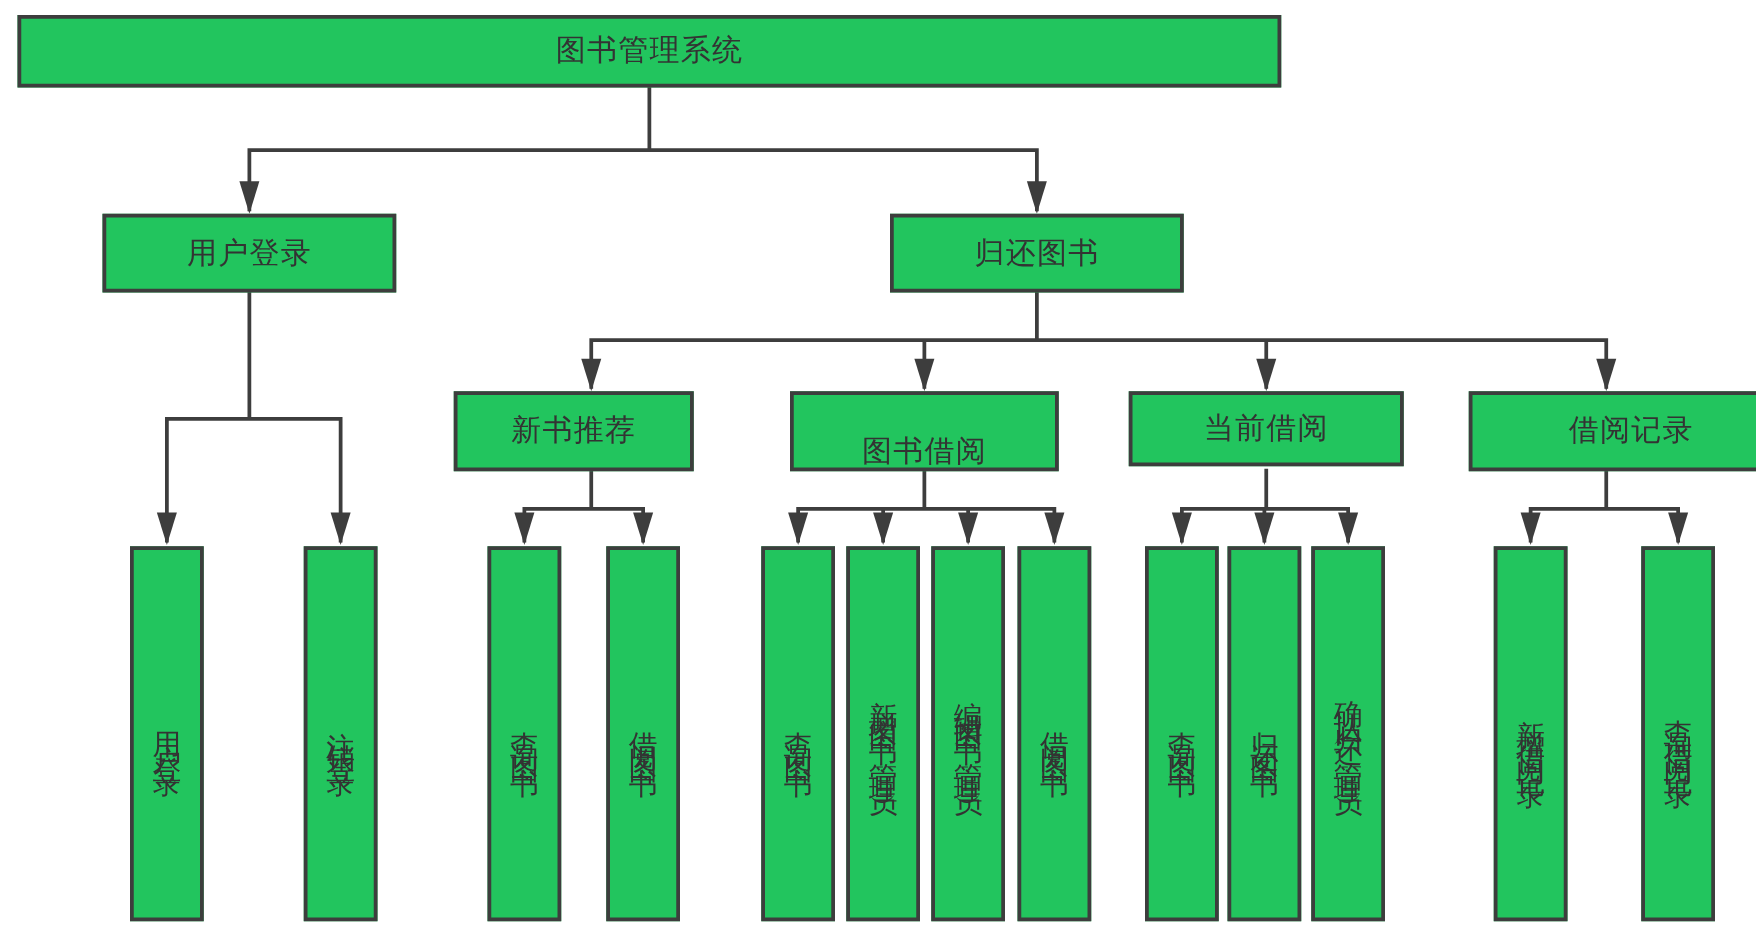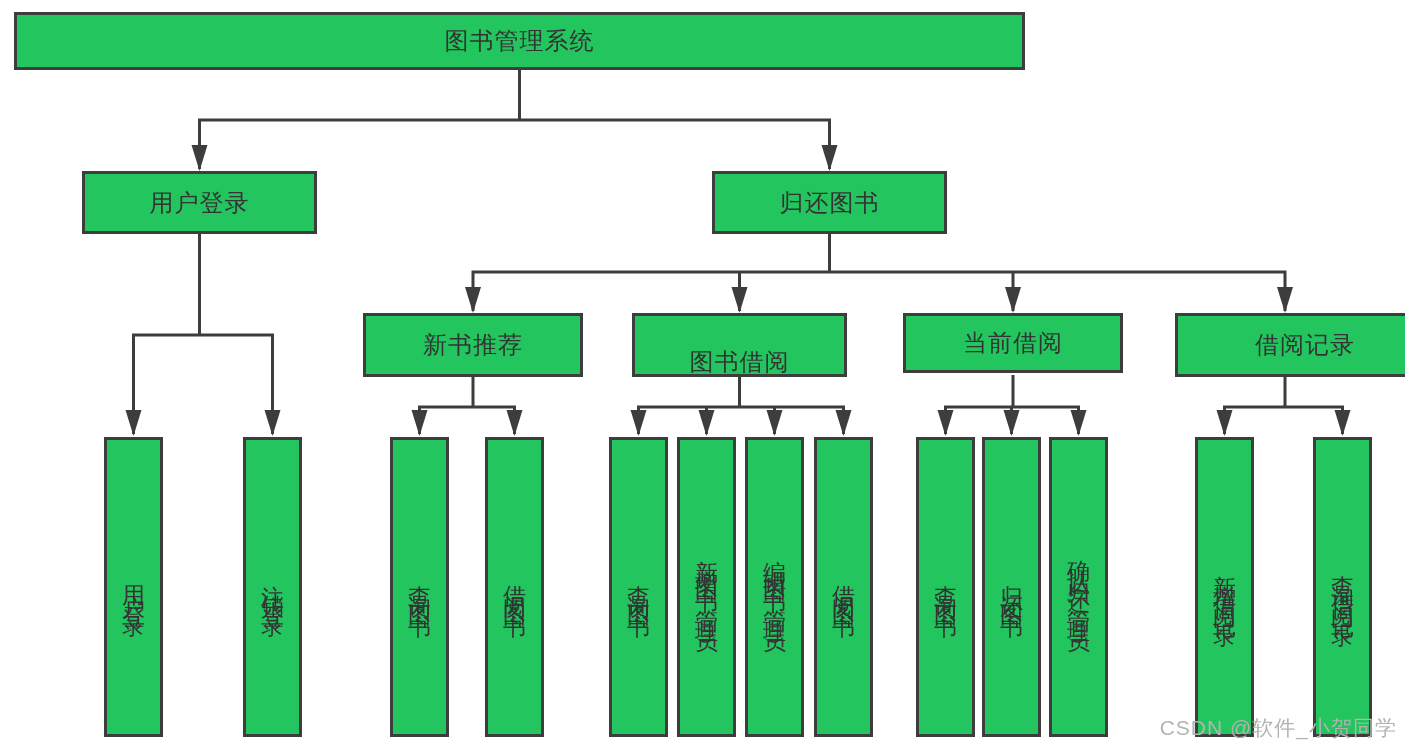--- a/index.html
+++ b/index.html
@@ -69,21 +69,21 @@
     <span class="label">图书管理系统</span>
   </div>
 
   <div class="node hbox" style="left:82px;top:171px;width:235px;height:63px;">
     <span class="label">用户登录</span>
   </div>
   <div class="node hbox" style="left:712px;top:171px;width:235px;height:63px;">
     <span class="label">归还图书</span>
   </div>
 
-  <div class="node hbox" style="left:363px;top:313px;width:220px;height:64px;">
+  <div class="node hbox" style="left:363px;top:313px;width:192px;height:64px;">
     <span class="label">新书推荐</span>
   </div>
   <div class="node hbox" style="left:632px;top:313px;width:215px;height:64px;align-items:flex-end;">
     <span class="label">图书借阅</span>
   </div>
   <div class="node hbox" style="left:903px;top:313px;width:220px;height:60px;">
     <span class="label">当前借阅</span>
   </div>
   <div class="node hbox" style="left:1175px;top:313px;width:260px;height:64px;">
     <span class="label">借阅记录</span>
@@ -126,14 +126,13 @@
     <span class="label">确认归还（管理员）</span>
   </div>
 
   <div class="node vbox" style="left:1195px;top:437px;width:59px;height:300px;">
     <span class="label">新增借阅记录</span>
   </div>
   <div class="node vbox" style="left:1313px;top:437px;width:59px;height:300px;">
     <span class="label">查询借阅记录</span>
   </div>
 
-  <div class="watermark">CSDN @软件_小贺同学</div>
 </div>
 
 </body></html>

